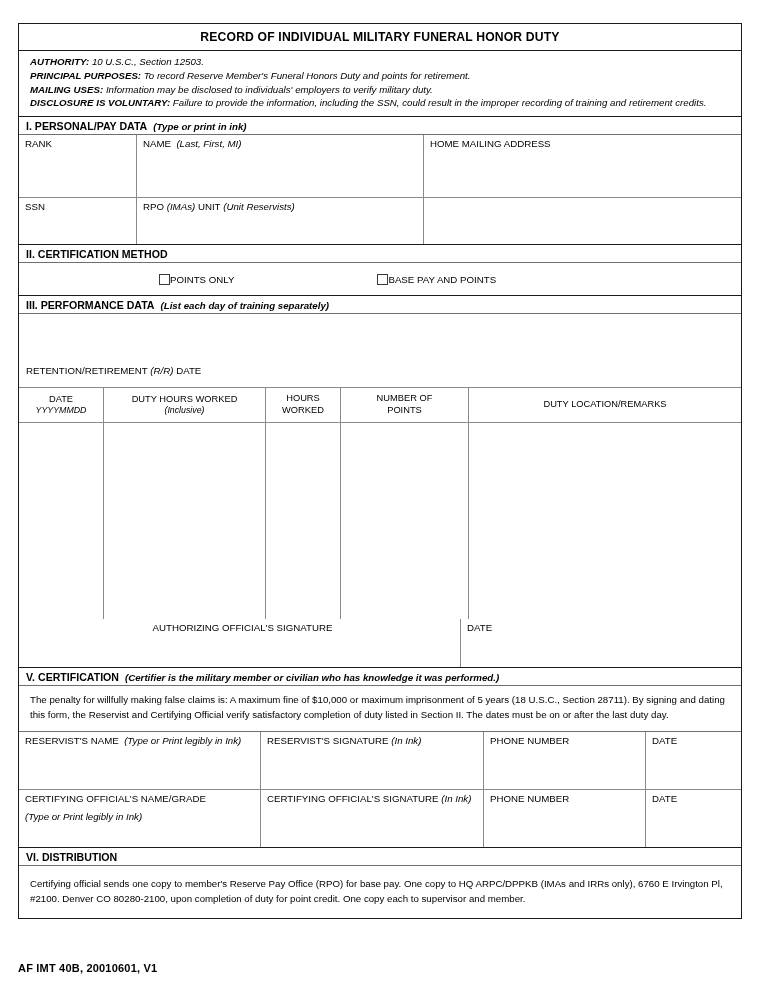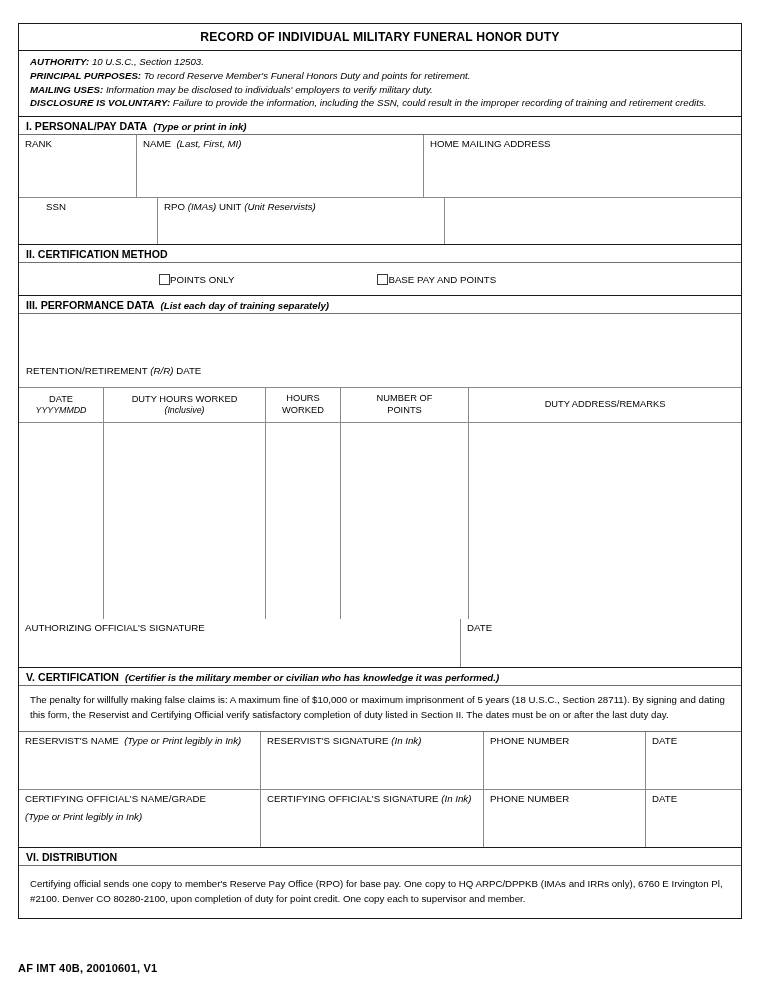--- a/index.html
+++ b/index.html
@@ -100,21 +100,21 @@
   }
   .cell .cap { display: block; line-height: 1.3; }
   .cell .cap i { }
   .vline { border-right: 1px solid #8a8a8a; }
 
   
   .sec1 .left-col  { width: 118px; }
   .sec1 .mid-col   { width: 287px; }
   .sec1 .right-col { flex: 1; }
   .sec1-upper { height: 62px; }
-  .sec1-lower { height: 47px; margin-left: 21px; }
+  .sec1-lower { height: 47px; }
 
   
   .comp-row {
     height: 32px;
     display: flex;
     align-items: center;
     font-size: 9.7px;
   }
   .cbox {
     width: 11px;
@@ -147,21 +147,21 @@
   .tbody .td { box-sizing: border-box; }
 
   .c-date   { width: 85px; }
   .c-duty   { width: 162px; }
   .c-hours  { width: 75px; }
   .c-points { width: 128px; }
   .c-loc    { flex: 1; }
 
   
   .sig-row { height: 48px; }
-  .sec4 .c-sig  { width: 442px; }
+  .sec4 .c-sig  { width: 442px; text-align: center; }
   .sec4 .c-date { flex: 1; }
 
   
   .penalty {
     padding: 7px 10px 9px 11px;
     font-size: 9.7px;
     line-height: 1.5;
     border-bottom: 1.3px solid #6f6f6f;
   }
   .cert-row { height: 57px; }
@@ -285,21 +285,21 @@
       </div>
       <div class="th c-hours vline">
         <span>HOURS</span>
         <span>WORKED</span>
       </div>
       <div class="th c-points vline">
         <span>NUMBER OF</span>
         <span>POINTS</span>
       </div>
       <div class="th c-loc">
-        <span>DUTY ADDRESS/REMARKS</span>
+        <span>DUTY LOCATION/REMARKS</span>
       </div>
     </div>
 
     <div class="tbody" style="border-top:1px solid #8a8a8a;">
       <div class="td c-date vline"></div>
       <div class="td c-duty vline"></div>
       <div class="td c-hours vline"></div>
       <div class="td c-points vline"></div>
       <div class="td c-loc"></div>
     </div>

